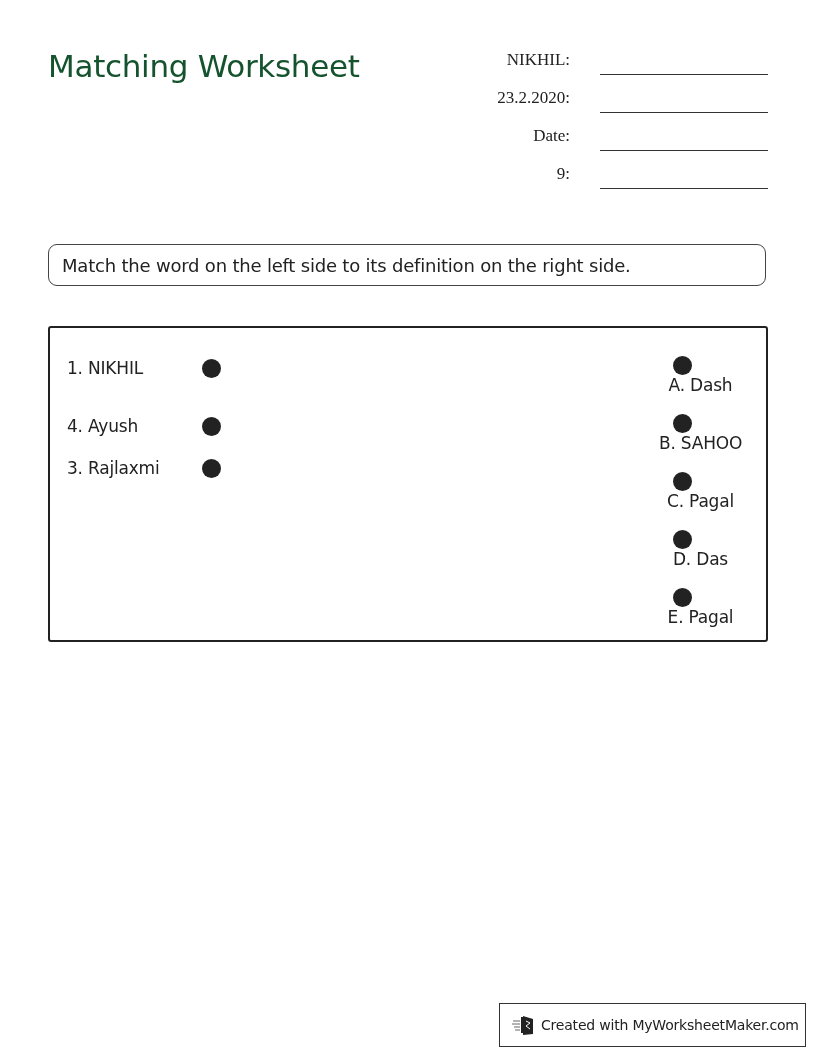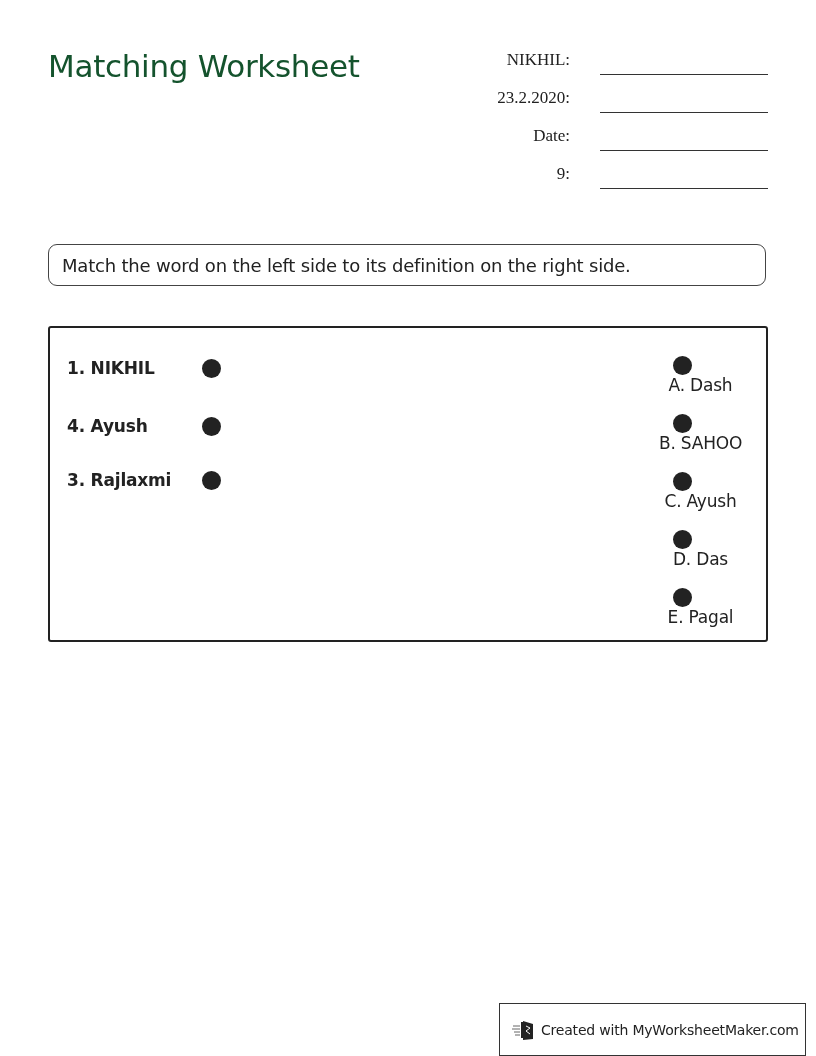--- a/index.html
+++ b/index.html
@@ -90,21 +90,20 @@
       color: #222222;
       font-family: "DejaVu Sans", sans-serif;
       letter-spacing: -0.2px;
     }
     .left-item {
       left: 17px;
       width: 170px;
     }
     .left-label {
       width: 135px;
-      font-weight: bold;
     }
     .right-item {
       left: 547px;
       width: 170px;
       flex-direction: column;
     }
     .right-label {
       margin-left: 37px;
     }
     .dot {
@@ -113,21 +112,21 @@
       border-radius: 50%;
       background: #222222;
       flex: none;
       cursor: pointer;
     }
     .credit {
       position: absolute;
       left: 499px;
       top: 1003px;
       width: 307px;
-      height: 53px;
+      height: 44px;
       border: 1.5px solid #333333;
       box-sizing: border-box;
       display: flex;
       align-items: center;
       padding-left: 12px;
       font-size: 14px;
       color: #222222;
       font-family: "DejaVu Sans", sans-serif;
       letter-spacing: -0.2px;
     }
@@ -169,36 +168,36 @@
 <div class="match-box">
 
   <div class="left-item" style="top:28px;">
     <span class="left-label">1. NIKHIL</span>
     <span class="dot"></span>
   </div>
   <div class="left-item" style="top:86px;">
     <span class="left-label">4. Ayush</span>
     <span class="dot"></span>
   </div>
-  <div class="left-item" style="top:140px;">
+  <div class="left-item" style="top:128px;">
     <span class="left-label">3. Rajlaxmi</span>
     <span class="dot"></span>
   </div>
 
   <div class="right-item" style="top:28px;">
     <span class="dot"></span>
     <span class="right-label">A. Dash</span>
   </div>
   <div class="right-item" style="top:86px;">
     <span class="dot"></span>
     <span class="right-label">B. SAHOO</span>
   </div>
   <div class="right-item" style="top:144px;">
     <span class="dot"></span>
-    <span class="right-label">C. Ayush</span>
+    <span class="right-label">C. Pagal</span>
   </div>
   <div class="right-item" style="top:202px;">
     <span class="dot"></span>
     <span class="right-label">D. Das</span>
   </div>
   <div class="right-item" style="top:260px;">
     <span class="dot"></span>
     <span class="right-label">E. Pagal</span>
   </div>
 </div>

